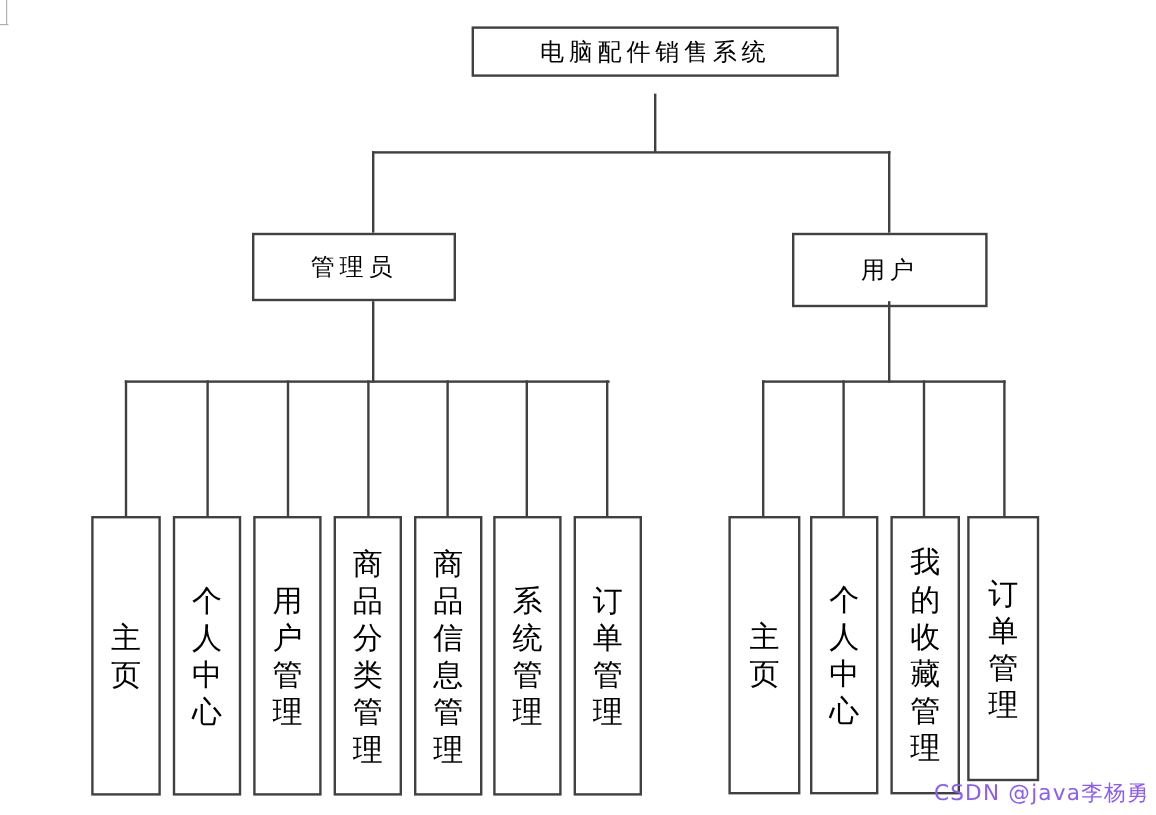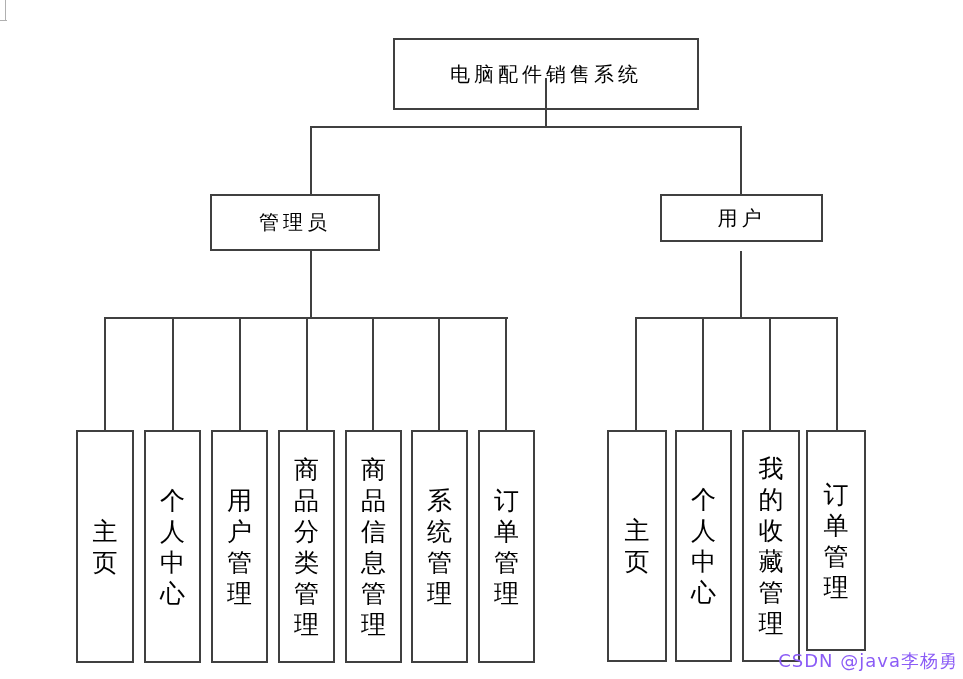--- a/index.html
+++ b/index.html
@@ -73,33 +73,33 @@
   }
 </style>
 </head>
 <body>
 
 <div class="canvas">
 
   <div class="corner-v"></div>
   <div class="corner-h"></div>
 
-  <div class="node hnode" style="left:393px; top:38px; width:306px; height:72px;">
+  <div class="node hnode" style="left:393px; top:22px; width:306px; height:42px;">
     <span>电脑配件销售系统</span>
   </div>
 
   <div class="vline" style="left:545px; top:78px; height:49px;"></div>
   <div class="hline" style="left:310px; top:126px; width:432px;"></div>
   <div class="vline" style="left:310px; top:126px; height:68px;"></div>
   <div class="vline" style="left:740px; top:126px; height:68px;"></div>
 
   <div class="node hnode" style="left:210px; top:194px; width:170px; height:57px;">
     <span>管理员</span>
   </div>
-  <div class="node hnode" style="left:660px; top:194px; width:163px; height:48px;">
+  <div class="node hnode" style="left:660px; top:194px; width:163px; height:62px;">
     <span>用户</span>
   </div>
 
   <div class="vline" style="left:310px; top:251px; height:68px;"></div>
   <div class="hline" style="left:104px; top:317px; width:404px;"></div>
   <div class="vline" style="left:104px; top:317px; height:113px;"></div>
   <div class="vline" style="left:172px; top:317px; height:113px;"></div>
   <div class="vline" style="left:239px; top:317px; height:113px;"></div>
   <div class="vline" style="left:306px; top:317px; height:113px;"></div>
   <div class="vline" style="left:372px; top:317px; height:113px;"></div>

